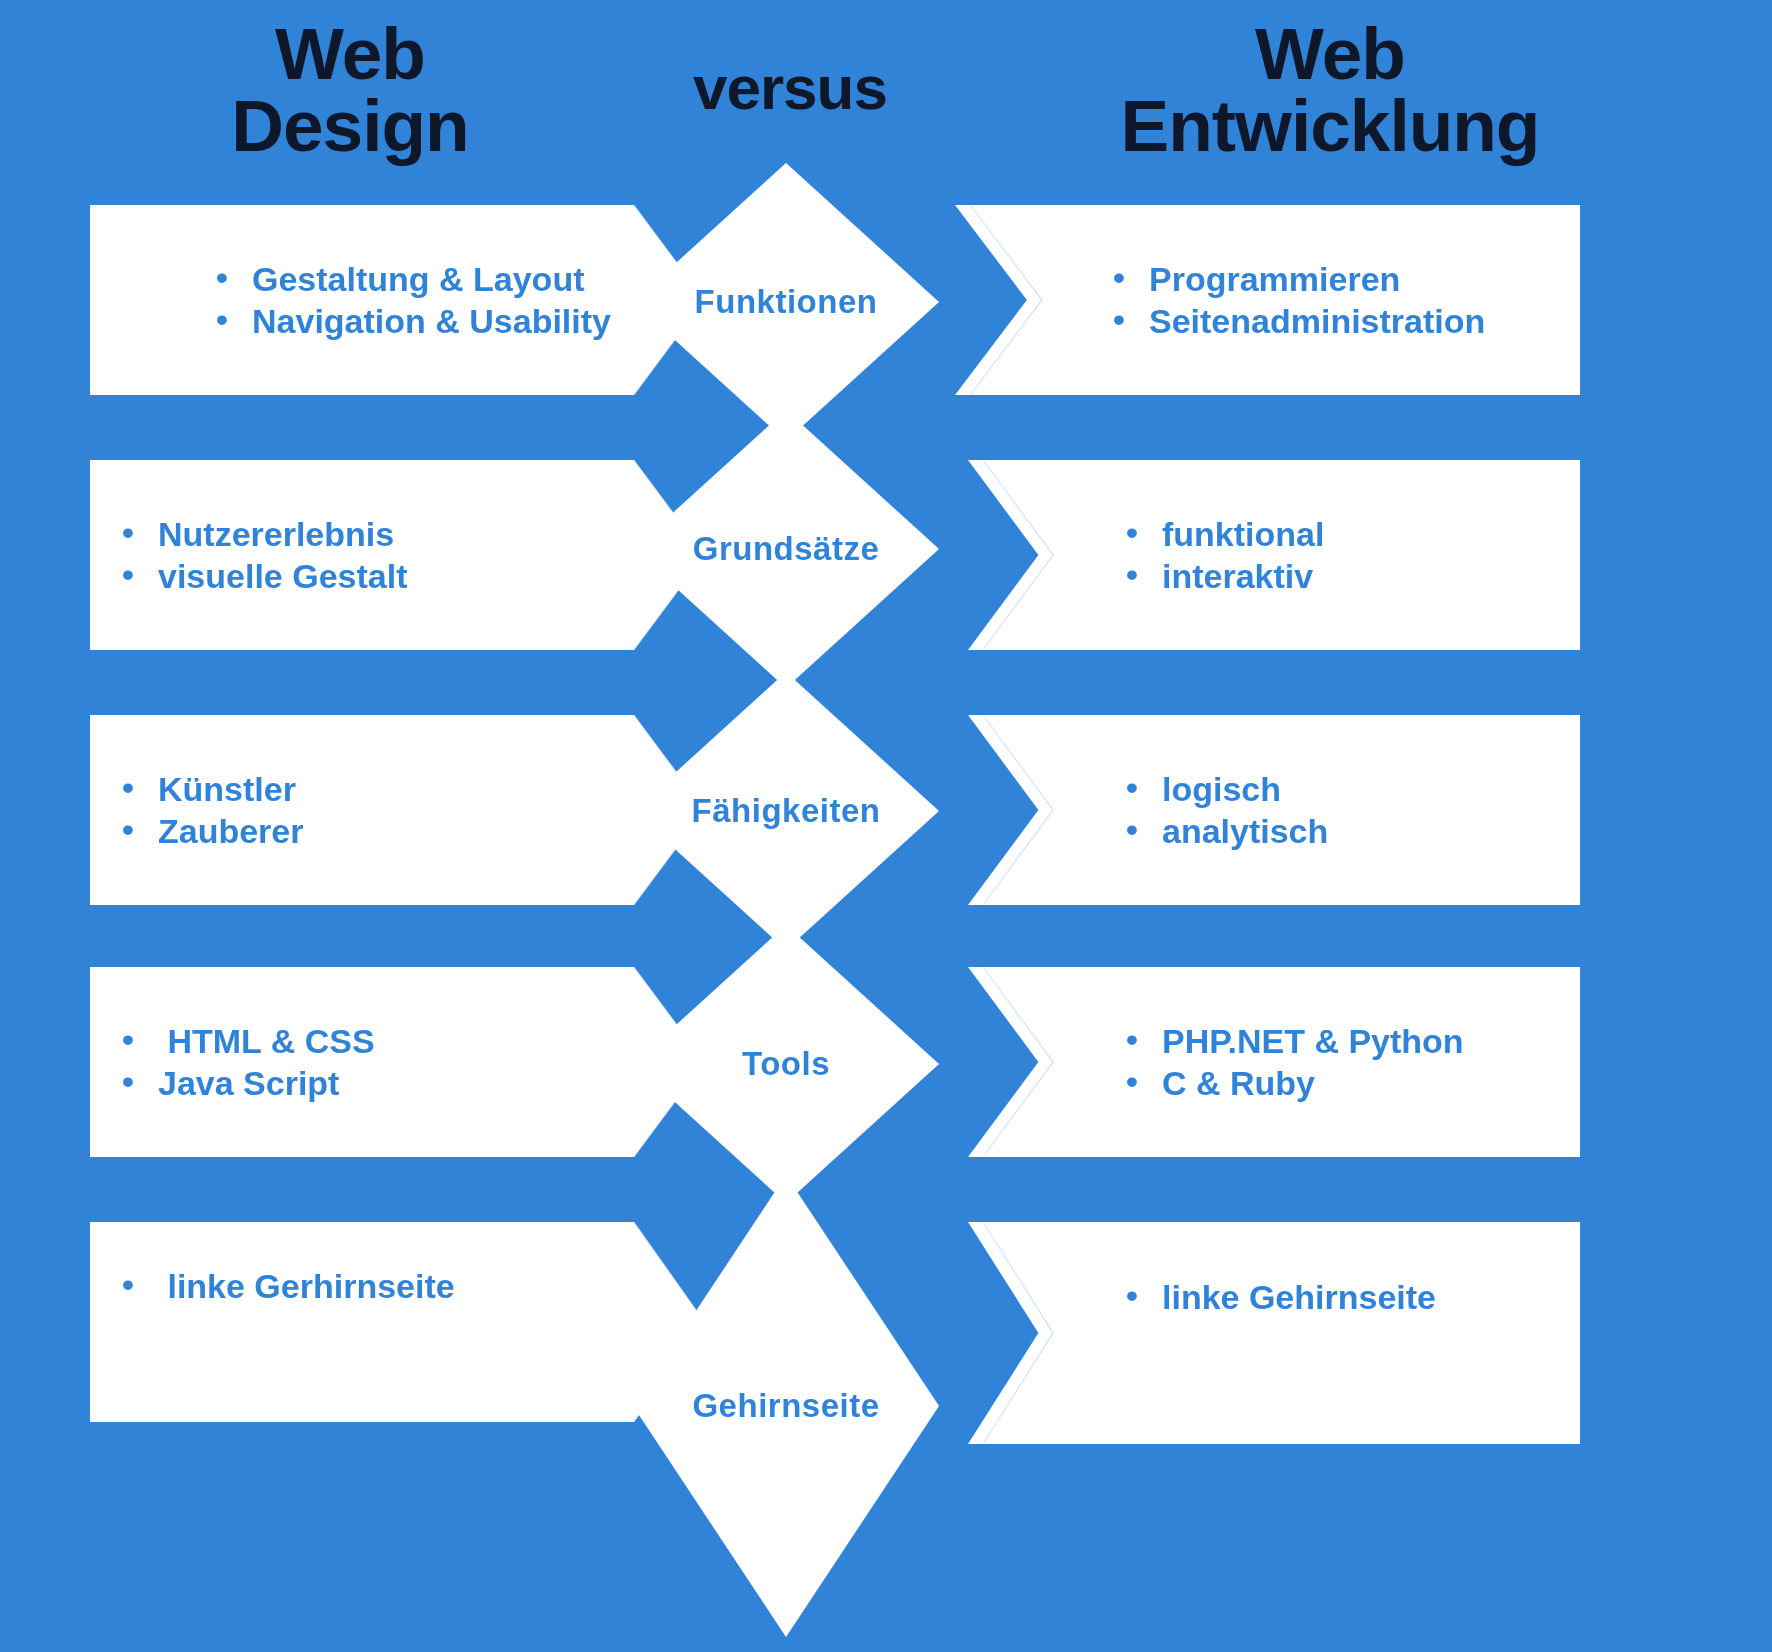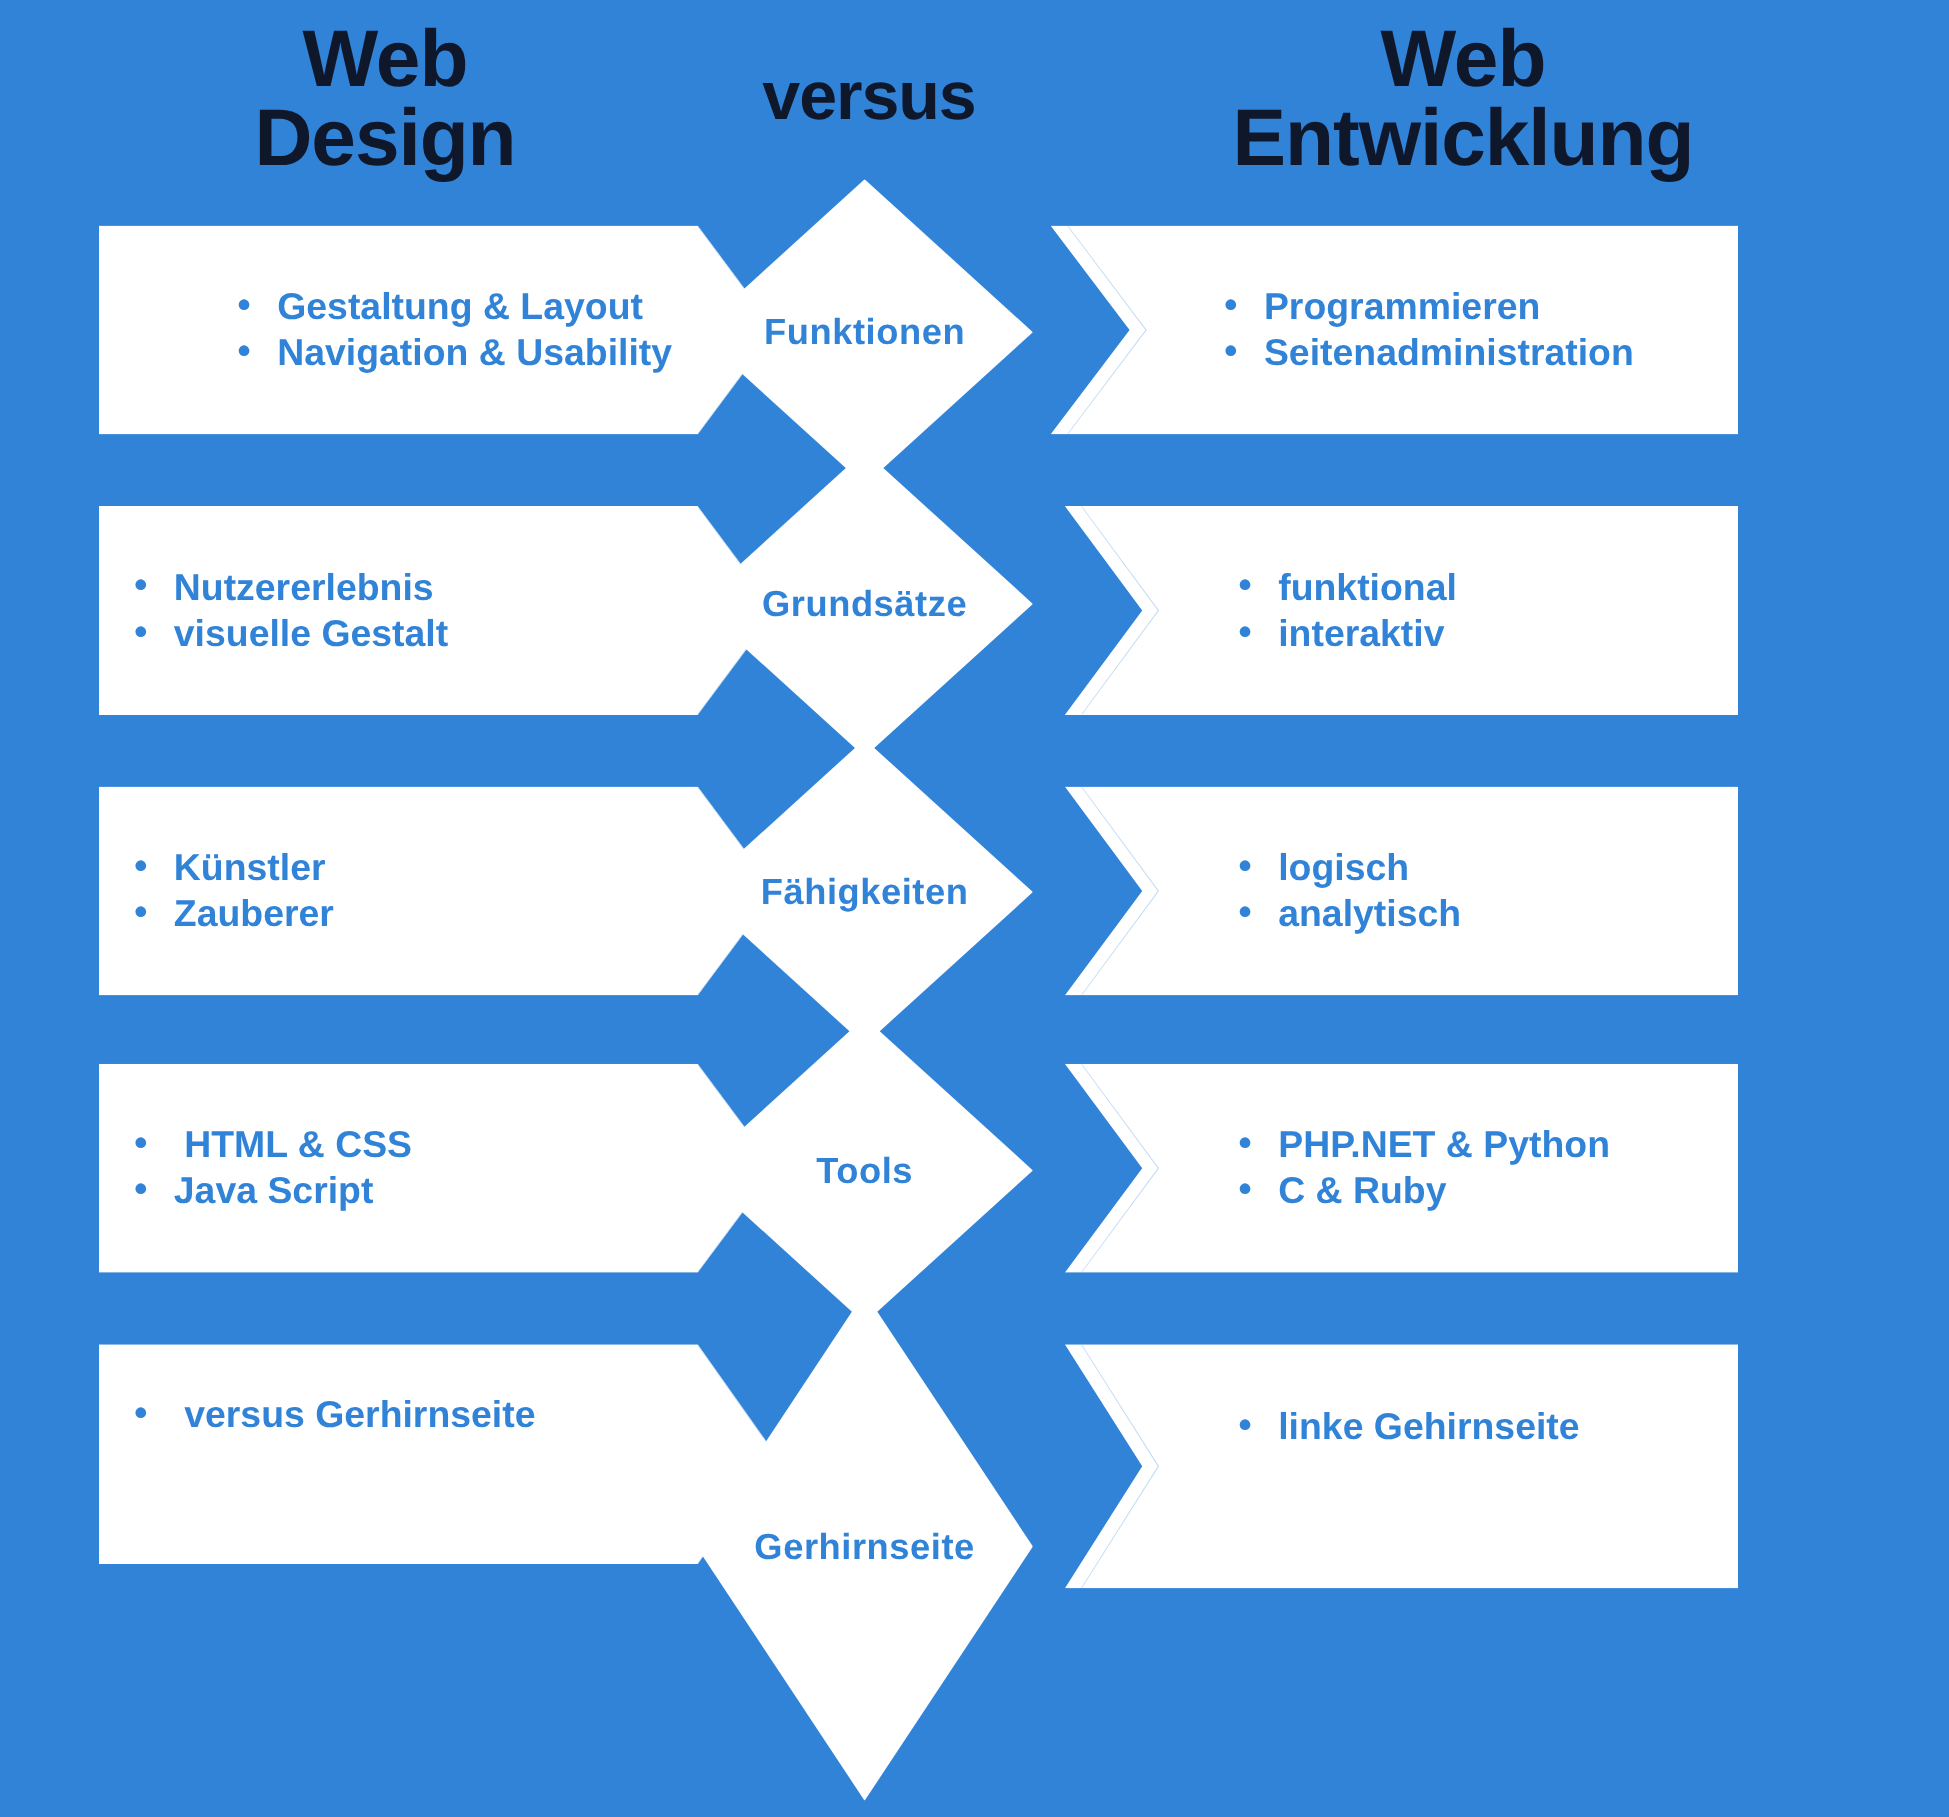--- a/index.html
+++ b/index.html
@@ -261,26 +261,26 @@
         <li>PHP.NET &amp; Python</li>
         <li>C &amp; Ruby</li>
       </ul>
     </div>
   </div>
 
   <div class="row">
     <div class="left-panel" style="top:1222px; height:200px; width:615px;">
       <span class="inner-notch"></span>
       <ul class="bullets" style="margin-bottom:72px;">
-        <li> versus Gerhirnseite</li>
+        <li> linke Gerhirnseite</li>
       </ul>
     </div>
 
     <div class="diamond" style="left:633px; top:1175px; width:306px; height:462px;">
-      <span class="label">Gerhirnseite</span>
+      <span class="label">Gehirnseite</span>
     </div>
 
     <div class="right-panel" style="left:968px; top:1222px; height:222px; width:612px;">
       <span class="inner-notch"></span>
       <ul class="bullets" style="margin-bottom:72px;">
         <li>linke Gehirnseite</li>
       </ul>
     </div>
   </div>
 

